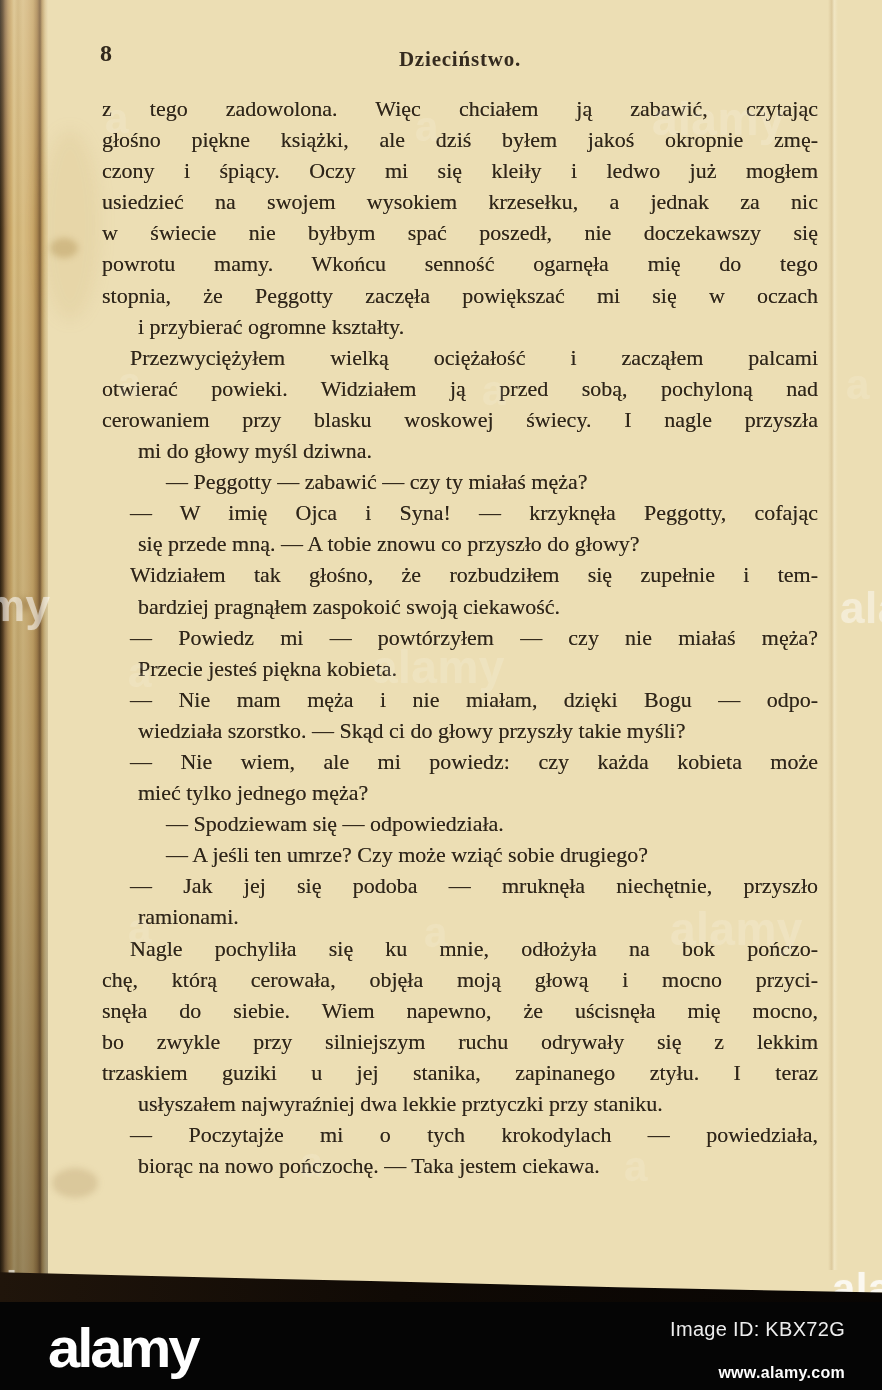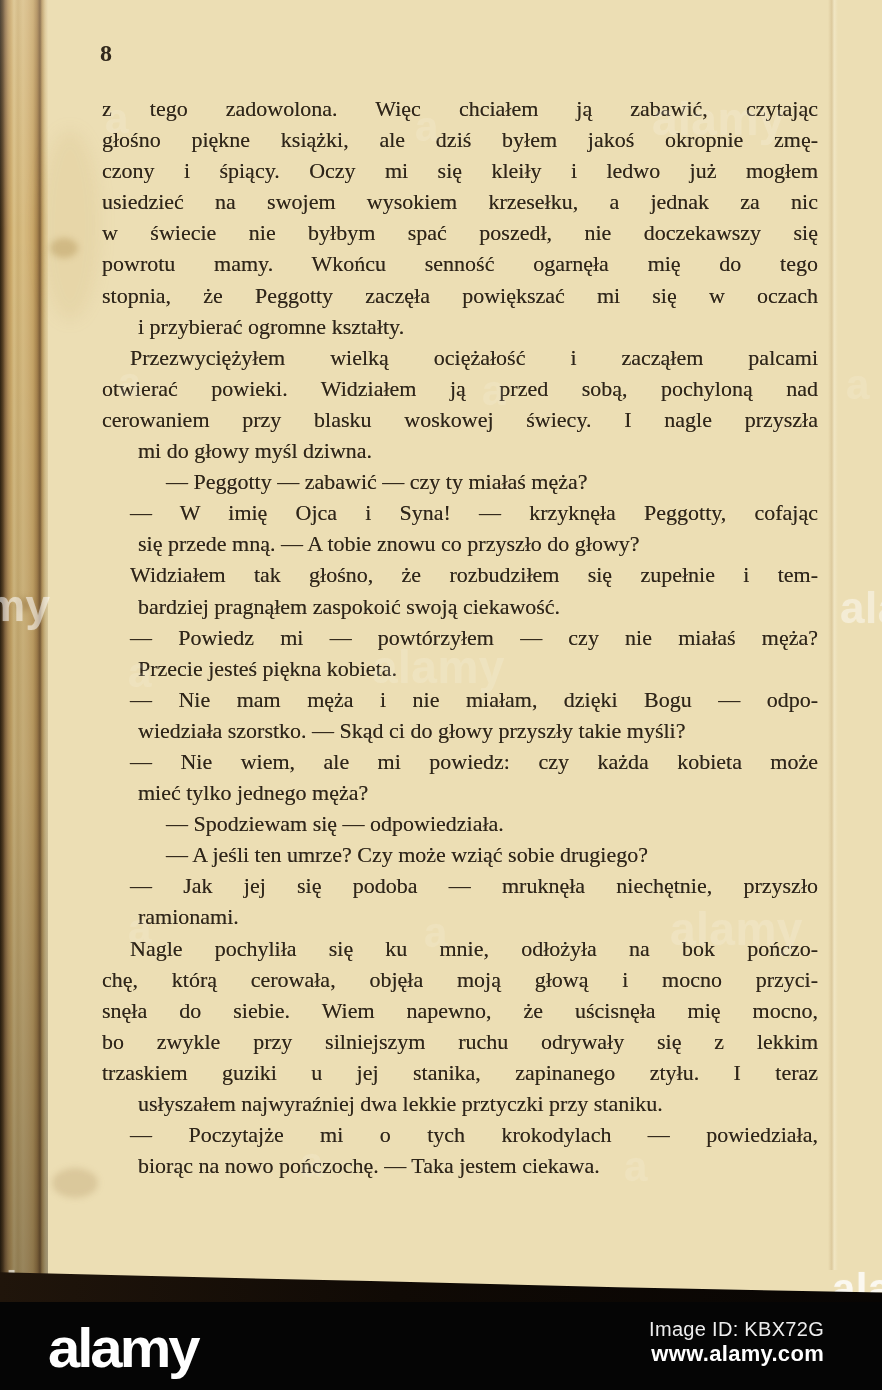--- a/index.html
+++ b/index.html
@@ -79,37 +79,38 @@
   .alamy-bar {
     position:absolute; left:0; top:1302px; width:882px; height:88px;
     background:#050505;
     font-family:"Liberation Sans","DejaVu Sans",sans-serif;
   }
   .alamy-logo {
     position:absolute; left:48px; top:14px;
     color:#ffffff; font-size:58px; font-weight:700;
     letter-spacing:-3px; transform:scaleY(0.95); transform-origin:left top;
   }
-  .bar-right { position:absolute; right:58px; top:16px; text-align:right; }
+  .bar-right { position:absolute; right:37px; top:16px; text-align:right; }
   .image-id { color:#ededed; font-size:20px; font-weight:400; letter-spacing:0.3px; }
-  .alamy-url { color:#ffffff; font-size:22px; font-weight:700; margin-top:0; letter-spacing:0.3px; }
+  .alamy-url { color:#ffffff; font-size:16px; font-weight:700; margin-top:23px; letter-spacing:0.3px; }
 </style>
 </head>
 <body>
 
 <div class="photo">
   <div class="paper"></div>
   <div class="left-edges"></div>
   <div class="crease"></div>
   <div class="stain stain4"></div>
   <div class="stain stain1"></div>
   <div class="stain stain2"></div>
   <div class="stain stain3"></div>
 
   <div class="pagenum">8</div>
+  <div class="runhead">Dzieciństwo.</div>
 
   <div class="body-text">
       <div class="line">z tego zadowolona. Więc chciałem ją zabawić, czytając</div>
       <div class="line">głośno piękne książki, ale dziś byłem jakoś okropnie zmę-</div>
       <div class="line">czony i śpiący. Oczy mi się kleiły i ledwo już mogłem</div>
       <div class="line">usiedzieć na swojem wysokiem krzesełku, a jednak za nic</div>
       <div class="line">w świecie nie byłbym spać poszedł, nie doczekawszy się</div>
       <div class="line">powrotu mamy. Wkońcu senność ogarnęła mię do tego</div>
       <div class="line">stopnia, że Peggotty zaczęła powiększać mi się w oczach</div>
       <div class="line end">i przybierać ogromne kształty.</div>

